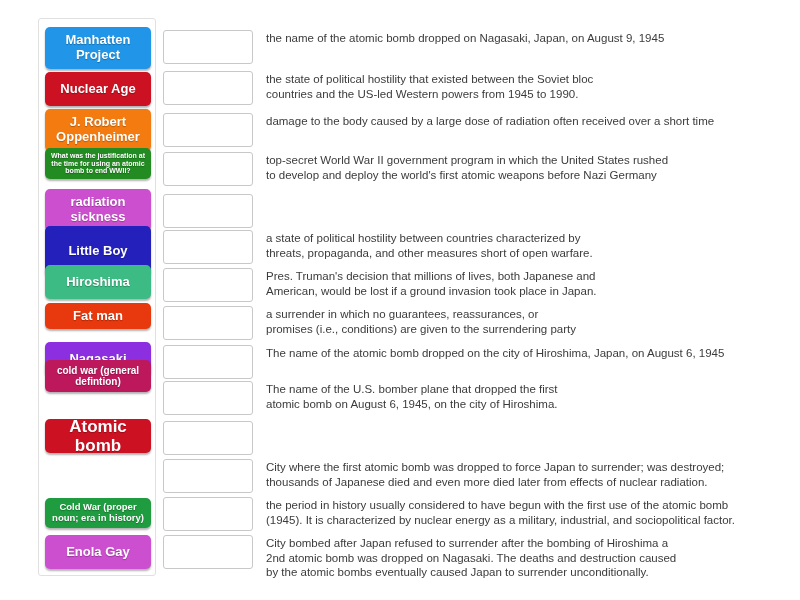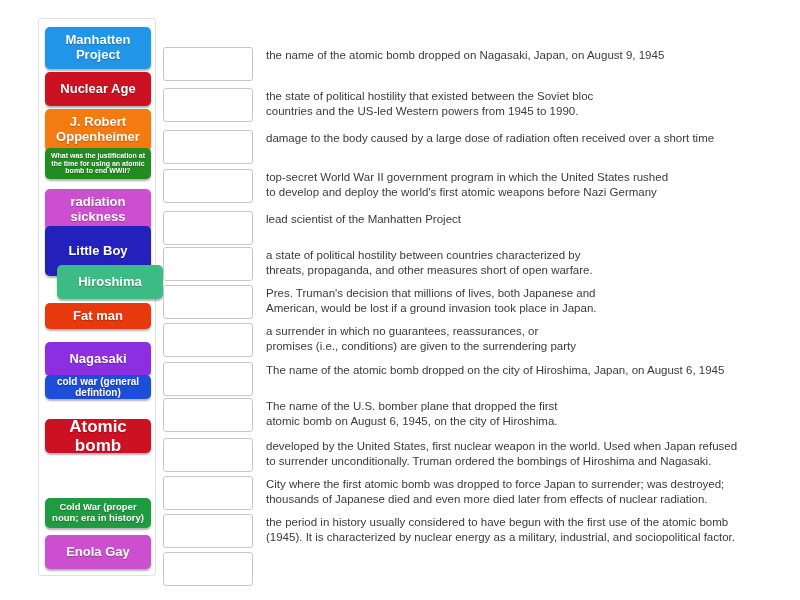--- a/index.html
+++ b/index.html
@@ -50,21 +50,20 @@
     user-select: none;
   }
 
   
   .row {
     position: absolute;
     left: 163px;
     width: 630px;
     display: flex;
     align-items: flex-start;
-    margin-top: 17px;
   }
 
   .dropbox {
     width: 90px;
     min-width: 90px;
     border: 1px solid #c8c8c8;
     border-radius: 3px;
     background: #ffffff;
     height: 34px;
   }
@@ -84,24 +83,24 @@
 
 <div id="board">
 
   <div id="tile-column">
       <div class="tile" style="position: absolute; left: 6px; top: 8px; height: 42px; background: rgb(33, 150, 232); font-size: 13px;">Manhatten Project</div>
       <div class="tile" style="position: absolute; left: 6px; top: 53px; height: 34px; background: rgb(204, 17, 34); font-size: 13px;">Nuclear Age</div>
       <div class="tile" style="position: absolute; left: 6px; top: 90px; height: 42px; background: rgb(244, 123, 16); font-size: 13px;">J. Robert Oppenheimer</div>
       <div class="tile" style="position: absolute; left: 6px; top: 129px; height: 31px; background: rgb(34, 139, 34); font-size: 7px;">What was the justification at the time for using an atomic bomb to end WWII?</div>
       <div class="tile" style="position: absolute; left: 6px; top: 170px; height: 42px; background: rgb(204, 79, 208); font-size: 13px;">radiation sickness</div>
       <div class="tile" style="position: absolute; left: 6px; top: 207px; height: 50px; background: rgb(36, 32, 187); font-size: 13px;">Little Boy</div>
-      <div class="tile" style="position: absolute; left: 6px; top: 246px; height: 34px; background: rgb(61, 187, 132); font-size: 13px; margin-left: 12px;">Hiroshima</div>
+      <div class="tile" style="position: absolute; left: 6px; top: 246px; height: 34px; background: rgb(61, 187, 132); font-size: 13px;">Hiroshima</div>
       <div class="tile" style="position: absolute; left: 6px; top: 284px; height: 26px; background: rgb(232, 56, 13); font-size: 13px;">Fat man</div>
       <div class="tile" style="position: absolute; left: 6px; top: 323px; height: 34px; background: rgb(139, 47, 224); font-size: 13px;">Nagasaki</div>
-      <div class="tile" style="position: absolute; left: 6px; top: 356px; height: 24px; background: #1d4ed8; font-size: 10px;">cold war (general defintion)</div>
+      <div class="tile" style="position: absolute; left: 6px; top: 341px; height: 32px; background: #be185d; font-size: 10px;">cold war (general defintion)</div>
       <div class="tile" style="position: absolute; left: 6px; top: 400px; height: 34px; background: rgb(204, 17, 34); font-size: 17px;">Atomic bomb</div>
       <div class="tile" style="position: absolute; left: 6px; top: 479px; height: 30px; background: rgb(31, 156, 63); font-size: 9.5px;">Cold War (proper noun; era in history)</div>
       <div class="tile" style="position: absolute; left: 6px; top: 516px; height: 34px; background: rgb(204, 79, 208); font-size: 13px;">Enola Gay</div>
     </div>
 
   <div id="rows-container">
       <div class="row" style="top: 30px;">
         <div class="dropbox"></div>
         <div class="definition">the name of the atomic bomb dropped on Nagasaki, Japan, on August 9, 1945</div>
       </div>
@@ -114,21 +113,20 @@
         <div class="dropbox"></div>
         <div class="definition">damage to the body caused by a large dose of radiation often received over a short time</div>
       </div>
       <div class="row" style="top: 152px;">
         <div class="dropbox"></div>
         <div class="definition">top-secret World War II government program in which the United States rushed
 to develop and deploy the world's first atomic weapons before Nazi Germany</div>
       </div>
       <div class="row" style="top: 194px;">
         <div class="dropbox"></div>
-        <div class="definition">lead scientist of the Manhatten Project</div>
       </div>
       <div class="row" style="top: 230px;">
         <div class="dropbox"></div>
         <div class="definition">a state of political hostility between countries characterized by
 threats, propaganda, and other measures short of open warfare.</div>
       </div>
       <div class="row" style="top: 268px;">
         <div class="dropbox"></div>
         <div class="definition">Pres. Truman's decision that millions of lives, both Japanese and
 American, would be lost if a ground invasion took place in Japan.</div>
@@ -142,31 +140,32 @@
         <div class="dropbox"></div>
         <div class="definition">The name of the atomic bomb dropped on the city of Hiroshima, Japan, on August 6, 1945</div>
       </div>
       <div class="row" style="top: 381px;">
         <div class="dropbox"></div>
         <div class="definition">The name of the U.S. bomber plane that dropped the first
 atomic bomb on August 6, 1945, on the city of Hiroshima.</div>
       </div>
       <div class="row" style="top: 421px;">
         <div class="dropbox"></div>
-        <div class="definition">developed by the United States, first nuclear weapon in the world. Used when Japan refused
-to surrender unconditionally. Truman ordered the bombings of Hiroshima and Nagasaki.</div>
       </div>
       <div class="row" style="top: 459px;">
         <div class="dropbox"></div>
         <div class="definition">City where the first atomic bomb was dropped to force Japan to surrender; was destroyed;
 thousands of Japanese died and even more died later from effects of nuclear radiation.</div>
       </div>
       <div class="row" style="top: 497px;">
         <div class="dropbox"></div>
         <div class="definition">the period in history usually considered to have begun with the first use of the atomic bomb
 (1945). It is characterized by nuclear energy as a military, industrial, and sociopolitical factor.</div>
       </div>
       <div class="row" style="top: 535px;">
         <div class="dropbox"></div>
+        <div class="definition">City bombed after Japan refused to surrender after the bombing of Hiroshima a
+2nd atomic bomb was dropped on Nagasaki. The deaths and destruction caused
+by the atomic bombs eventually caused Japan to surrender unconditionally.</div>
       </div>
     </div>
 
 </div>
 
 </body></html>

